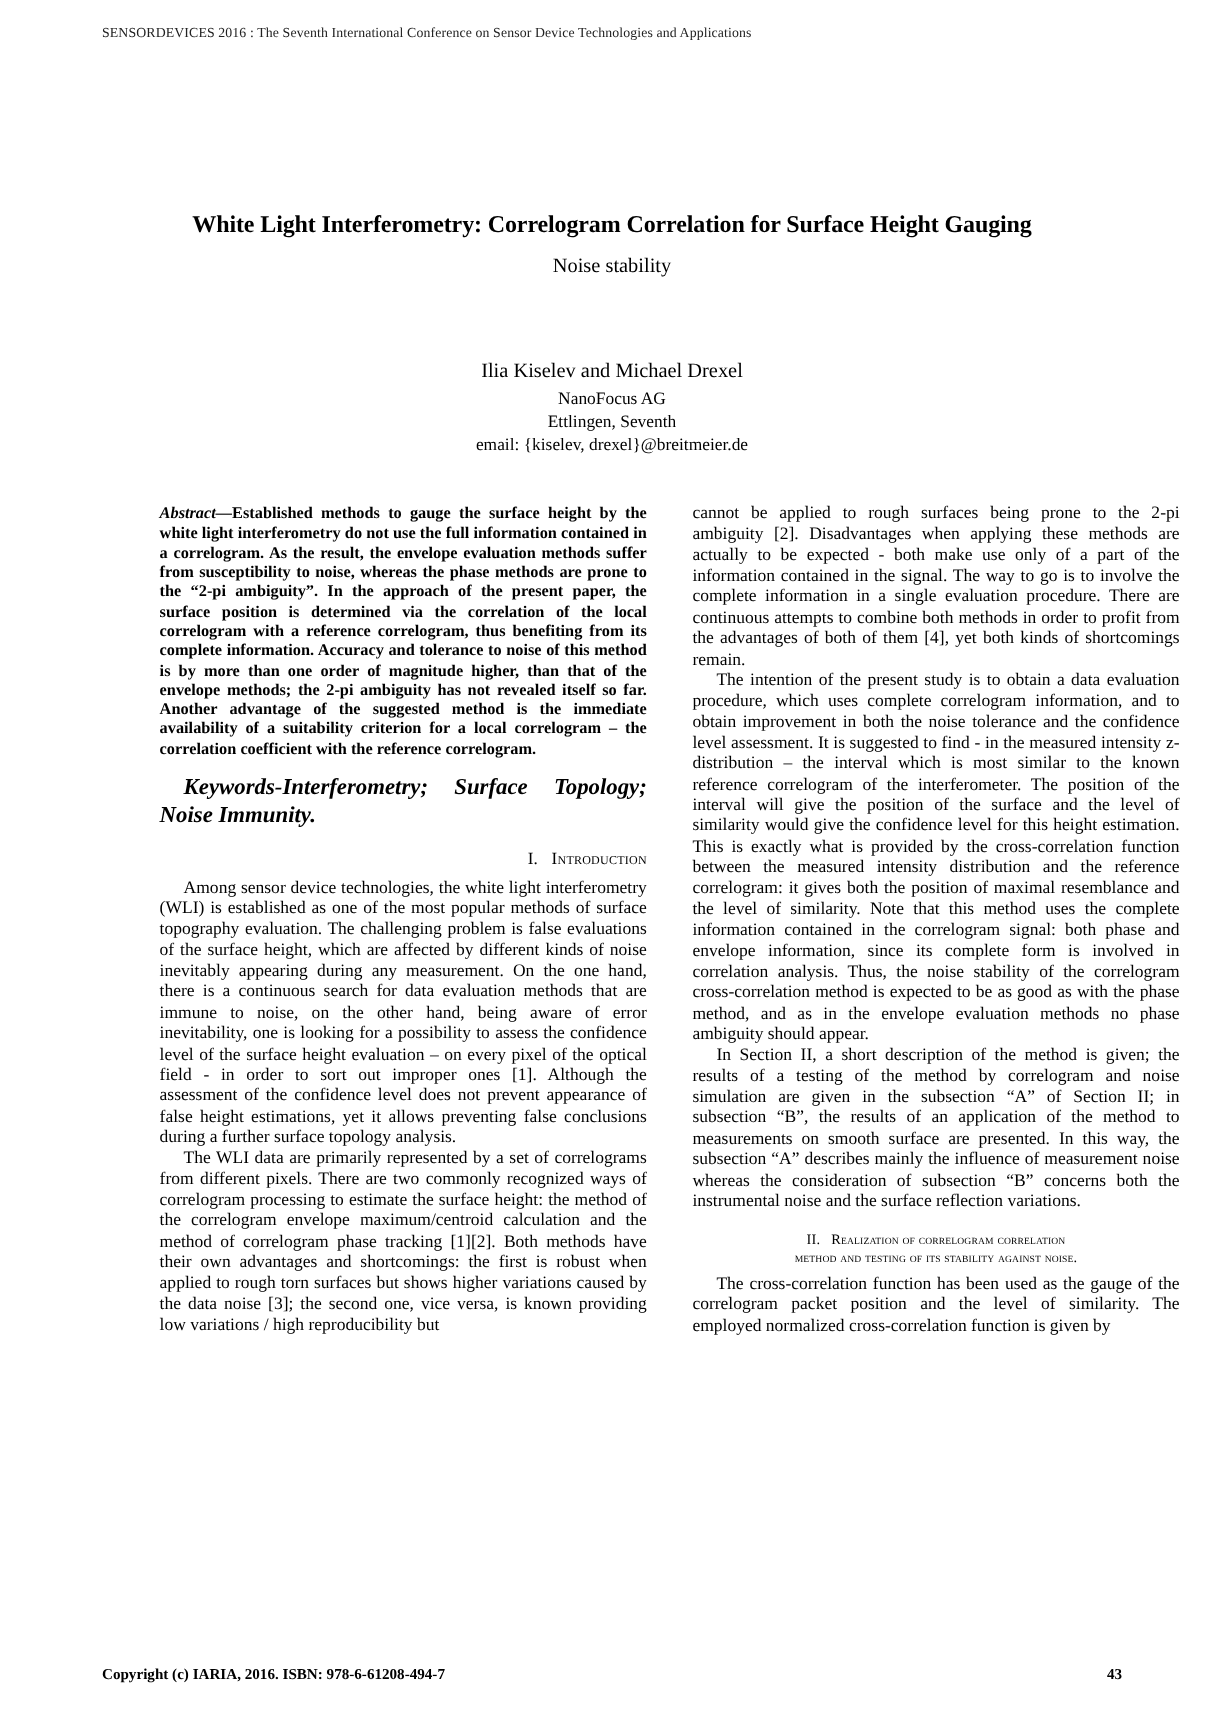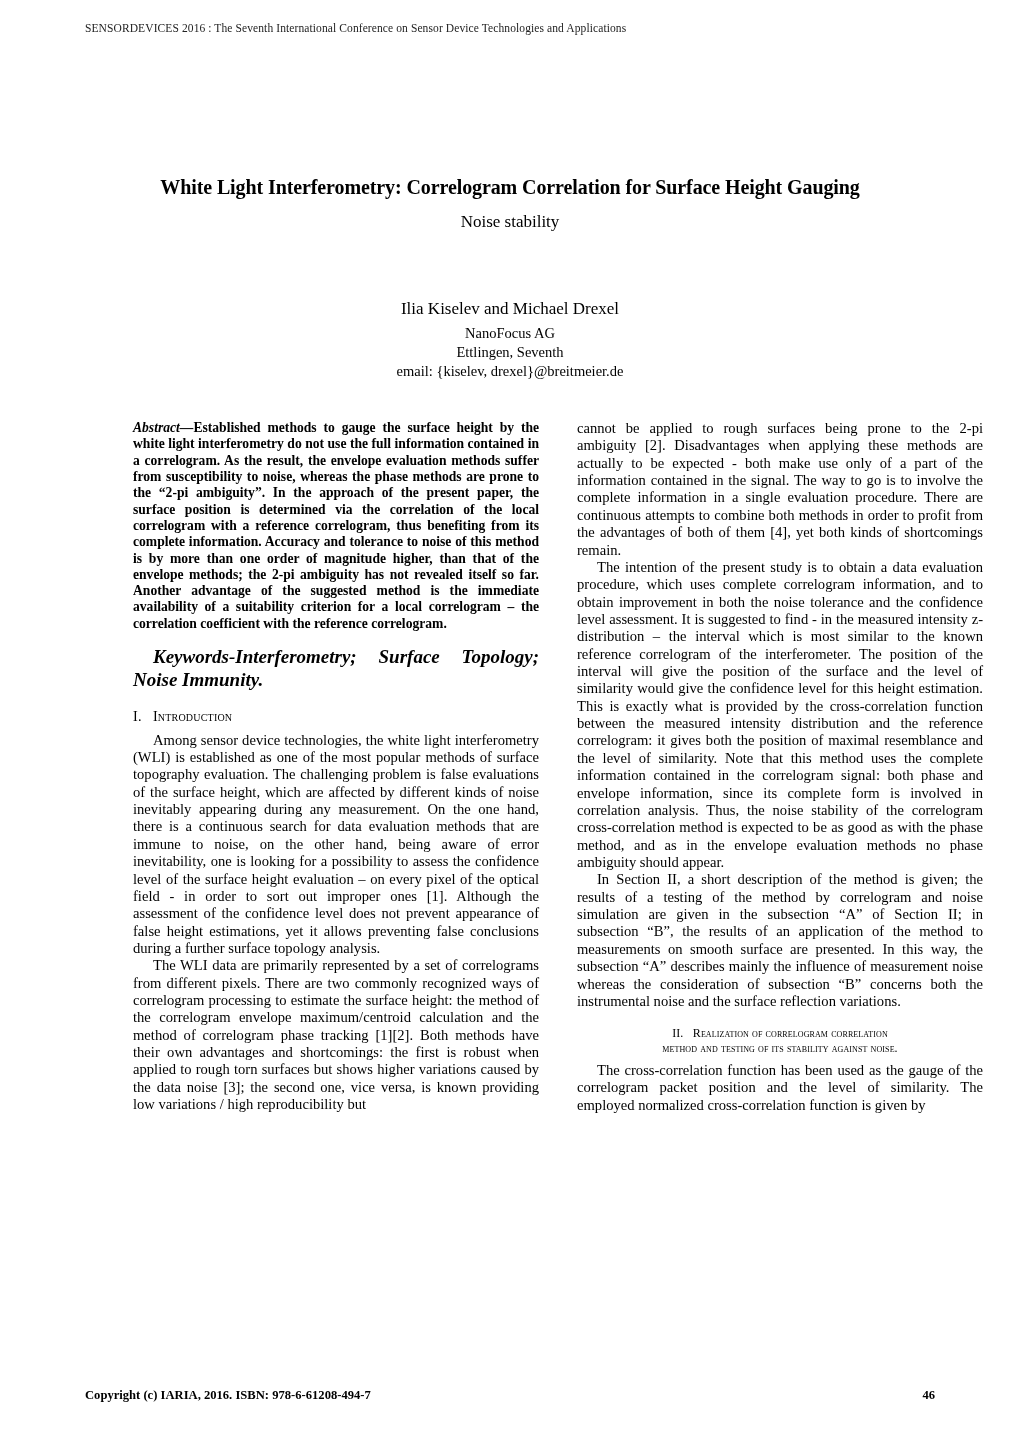--- a/index.html
+++ b/index.html
@@ -101,21 +101,21 @@
   .keywords {
     font-weight: bold;
     font-style: italic;
     font-size: 19px;
     line-height: 1.2;
     text-align: justify;
     margin-top: 14px;
     text-indent: 20px;
   }
   .section-head {
-    text-align: left;
+    text-align: right;
     font-size: 14.2px;
     margin: 16px 0 7px 0;
     font-variant: small-caps;
     letter-spacing: 0.2px;
   }
   .section-head .num {
     font-variant: normal;
   }
   .section-head-2 {
     text-align: center;
@@ -188,16 +188,16 @@
         <span>method and testing of its stability against noise.</span>
       </div>
 
       <p class="indent">The cross-correlation function has been used as the gauge of the correlogram packet position and the level of similarity. The employed normalized cross-correlation function is given by</p>
     </div>
 
   </div>
 
   <div class="footer">
     <span class="left">Copyright (c) IARIA, 2016.     ISBN:  978-6-61208-494-7</span>
-    <span class="right">46</span>
+    <span class="right">43</span>
   </div>
 
 </div>
 
 </body></html>

